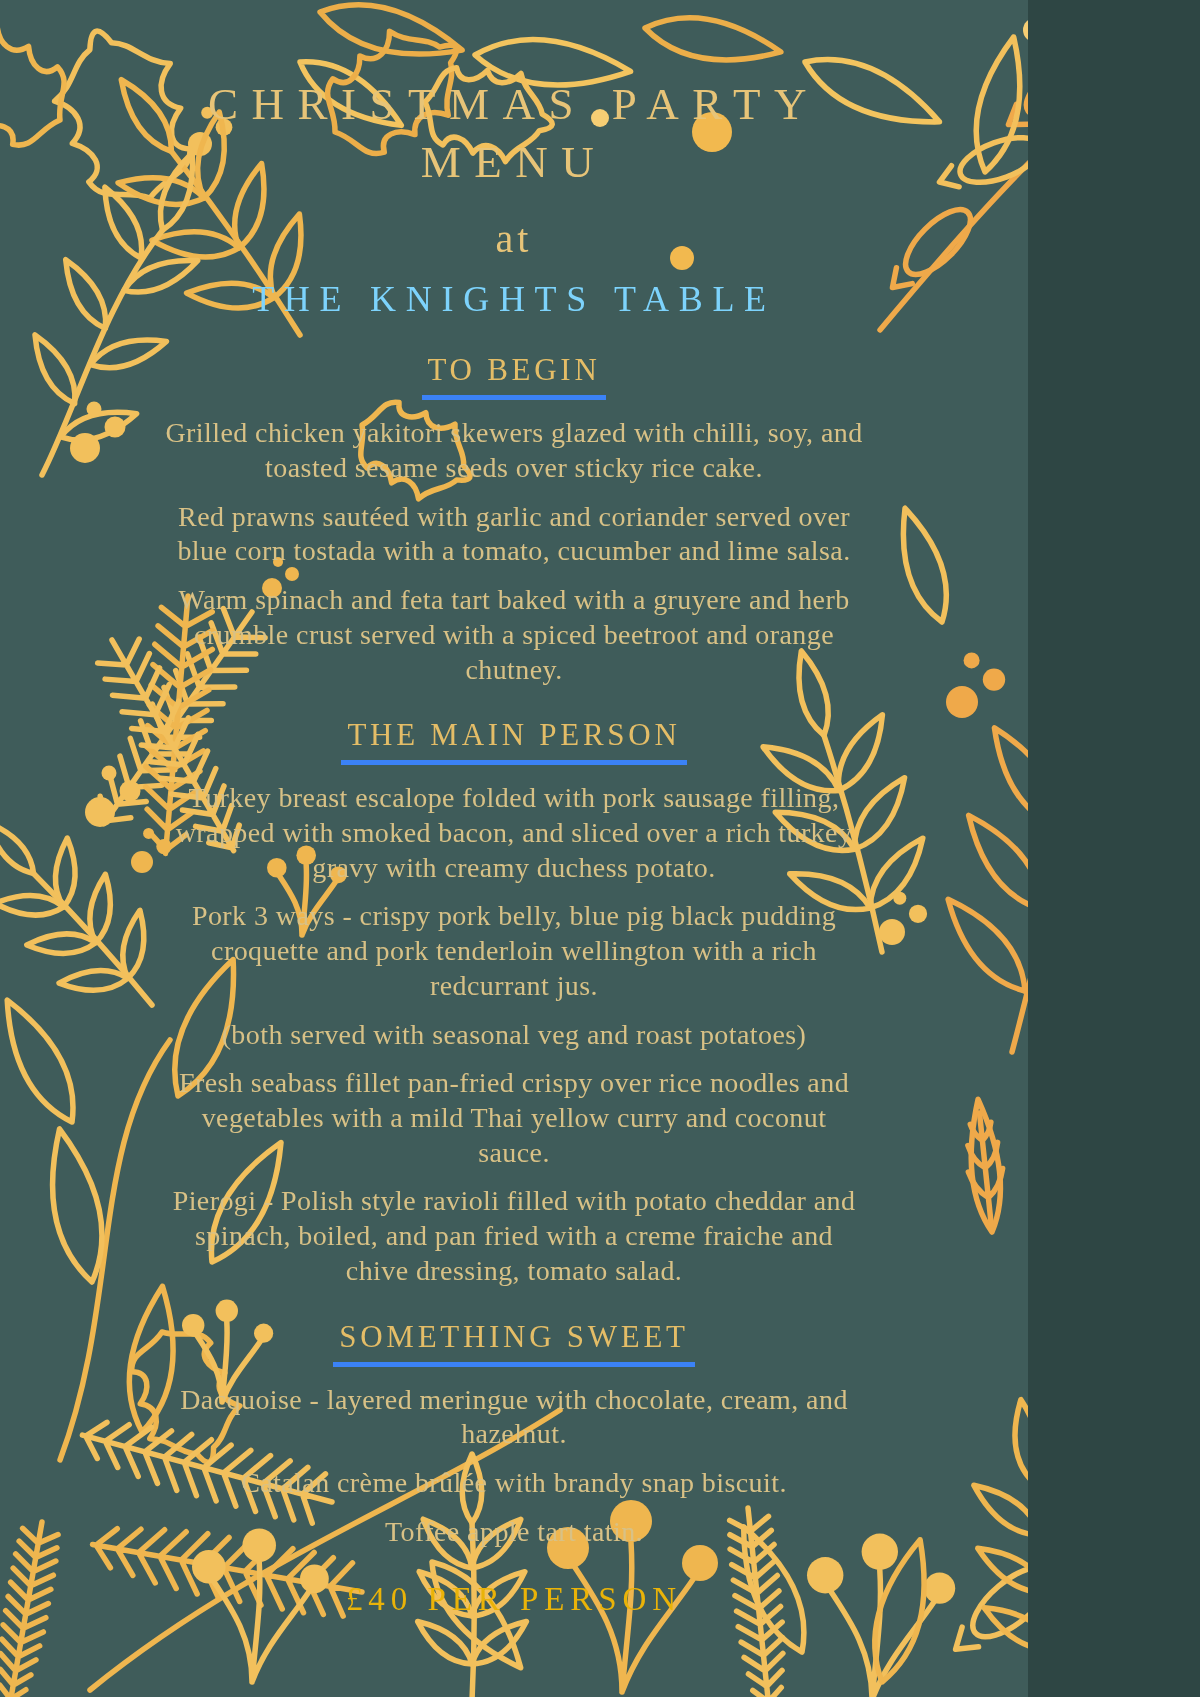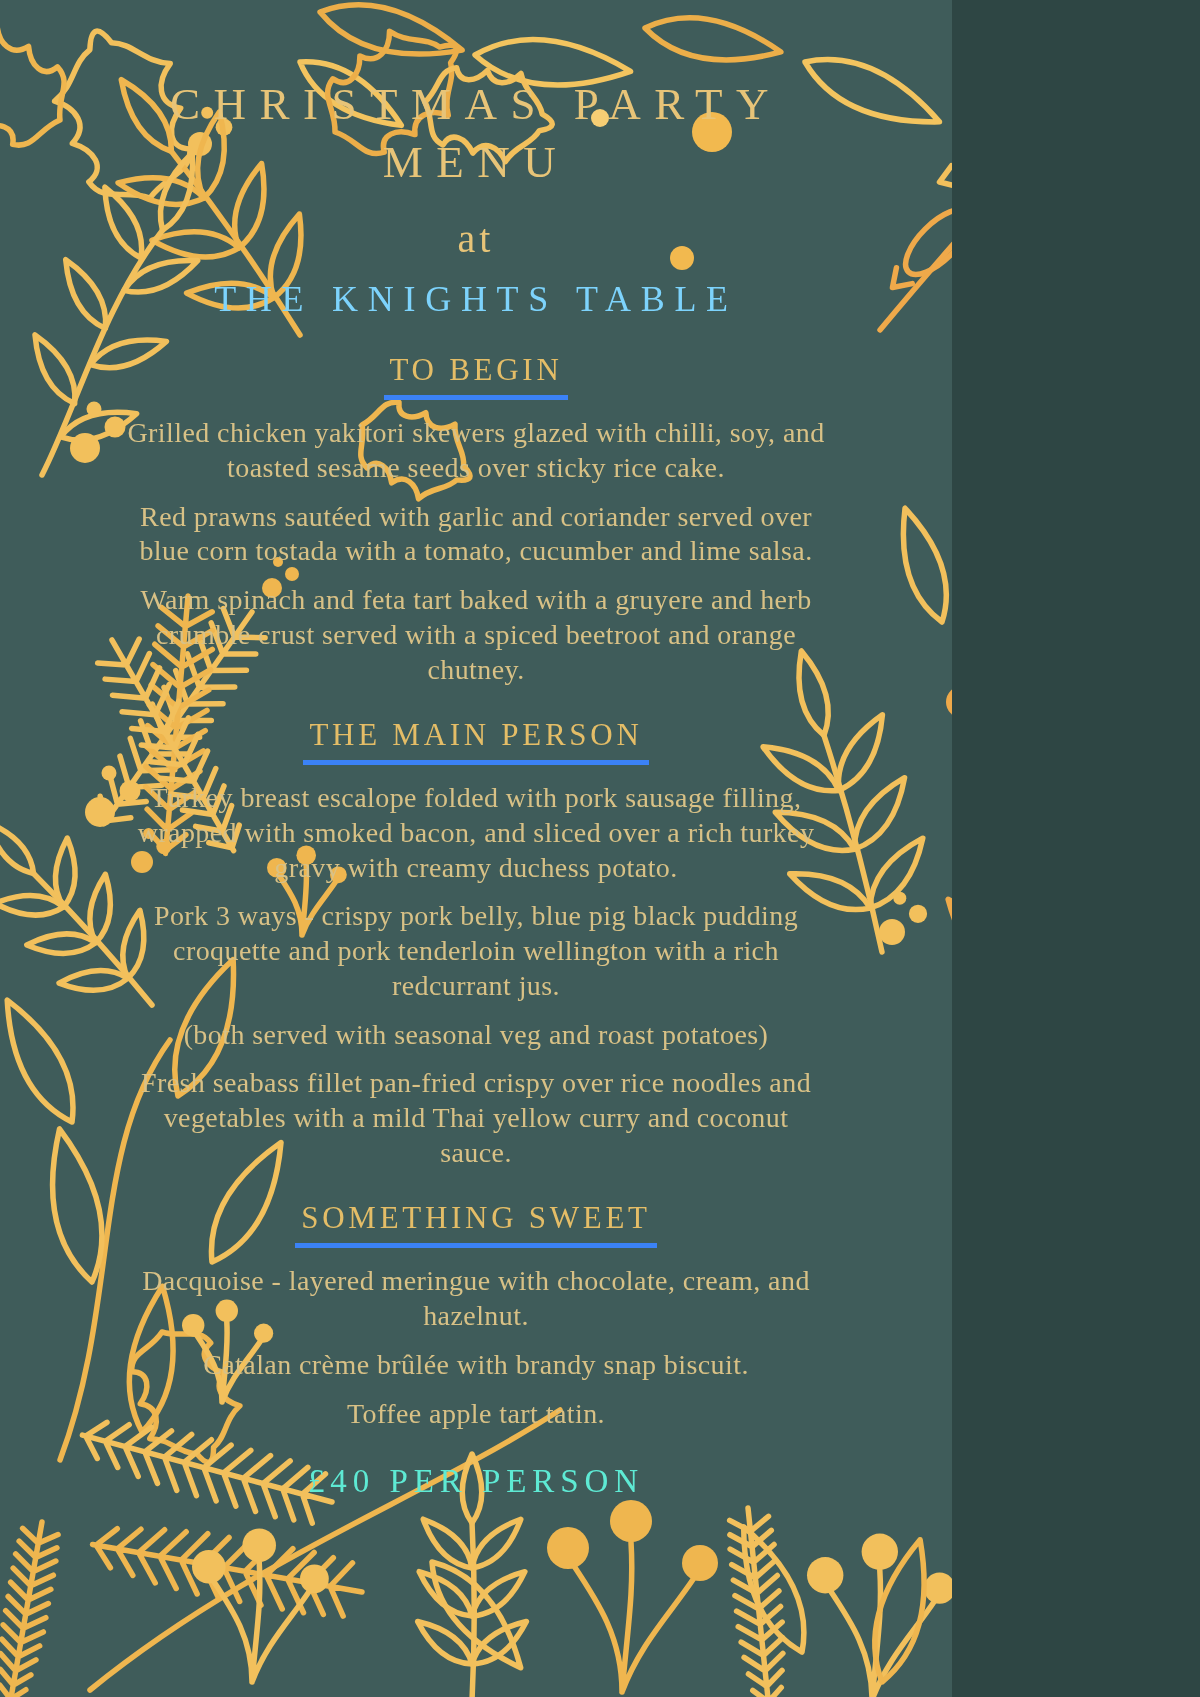--- a/index.html
+++ b/index.html
@@ -1,18 +1,18 @@
 <!DOCTYPE html>
 <html><head>
 <meta charset="utf-8">
 <style>
   html,body{margin:0;padding:0;background:#2e4644;}
   .page{
     position:relative;
-    width:952px;height:1697px;
+    width:1028px;height:1697px;
     background:#3F5C5A;
     overflow:hidden;
     font-family:"Liberation Serif", serif;
   }
   
   .deco{position:absolute;left:0;top:0;}
   .deco path,.deco ellipse{
     fill:none;
     stroke-width:5.5;
     stroke-linecap:round;
@@ -62,21 +62,21 @@
     padding:0 6px 7px;
   }
   .menu-item{
     color:#D8C186;
     font-size:28px;
     line-height:1.24;
     letter-spacing:0.015em;
     margin:14px 0;
   }
   .price{
-    color:#5eead4;
+    color:#eab308;
     font-size:33px;
     letter-spacing:0.18em;
     margin-top:32px;
   }
 </style>
 </head>
 <body>
 
 <div class="page">
 
@@ -231,20 +231,21 @@
     <p class="menu-item">Red prawns sautéed with garlic and coriander served over blue corn tostada with a tomato, cucumber and lime salsa.</p>
     <p class="menu-item">Warm spinach and feta tart baked with a gruyere and herb crumble crust served with a spiced beetroot and orange chutney.</p>
 
     <div class="section-heading">
       <span class="rule">THE MAIN PERSON</span>
     </div>
     <p class="menu-item">Turkey breast escalope folded with pork sausage filling, wrapped with smoked bacon, and sliced over a rich turkey gravy with creamy duchess potato.</p>
     <p class="menu-item">Pork 3 ways - crispy pork belly, blue pig black pudding croquette and pork tenderloin wellington with a rich redcurrant jus.</p>
     <p class="menu-item">(both served with seasonal veg and roast potatoes)</p>
     <p class="menu-item">Fresh seabass fillet pan-fried crispy over rice noodles and vegetables with a mild Thai yellow curry and coconut sauce.</p>
+    <p class="menu-item">Pierogi - Polish style ravioli filled with potato cheddar and spinach, boiled, and pan fried with a creme fraiche and chive dressing, tomato salad.</p>
 
     <div class="section-heading">
       <span class="rule">SOMETHING SWEET</span>
     </div>
     <p class="menu-item">Dacquoise - layered meringue with chocolate, cream, and hazelnut.</p>
     <p class="menu-item">Catalan crème brûlée with brandy snap biscuit.</p>
     <p class="menu-item">Toffee apple tart tatin.</p>
 
     <div class="price">£40 PER PERSON</div>
   </div>

